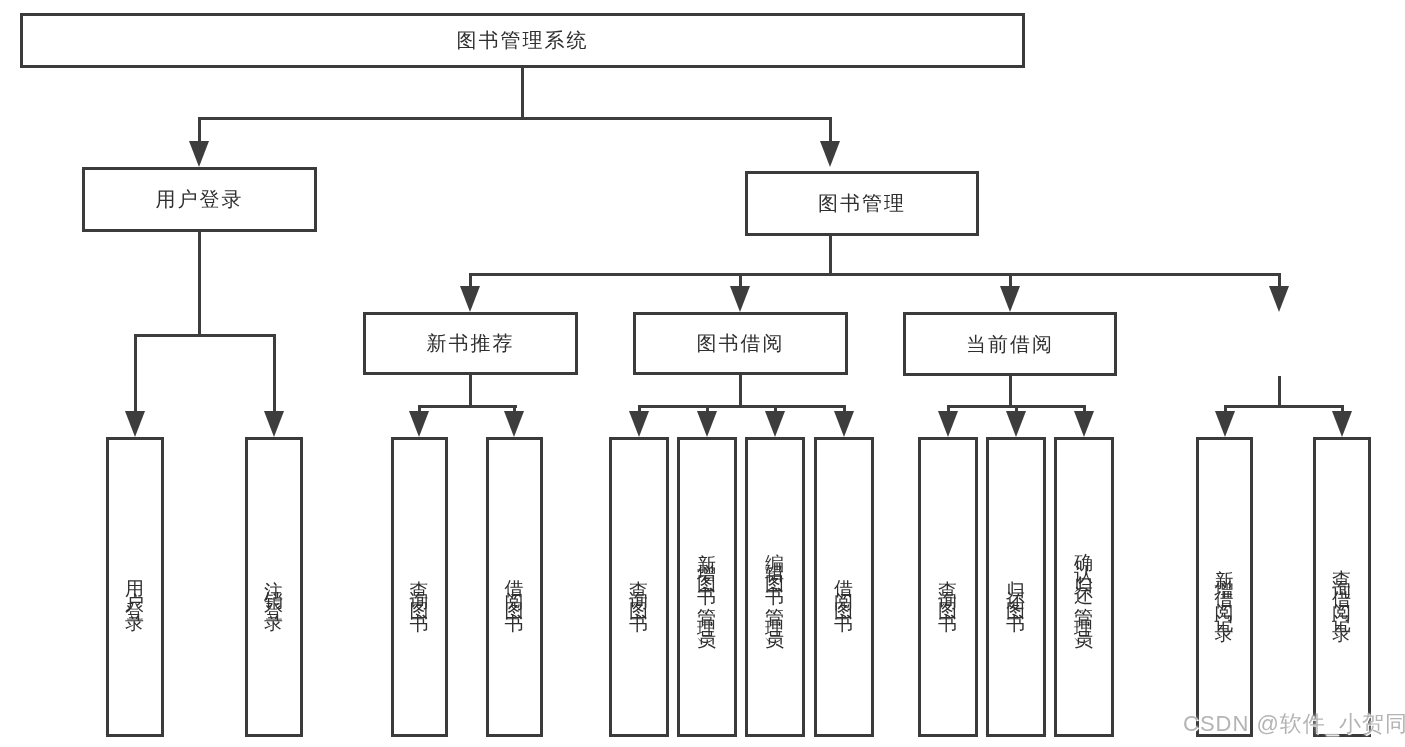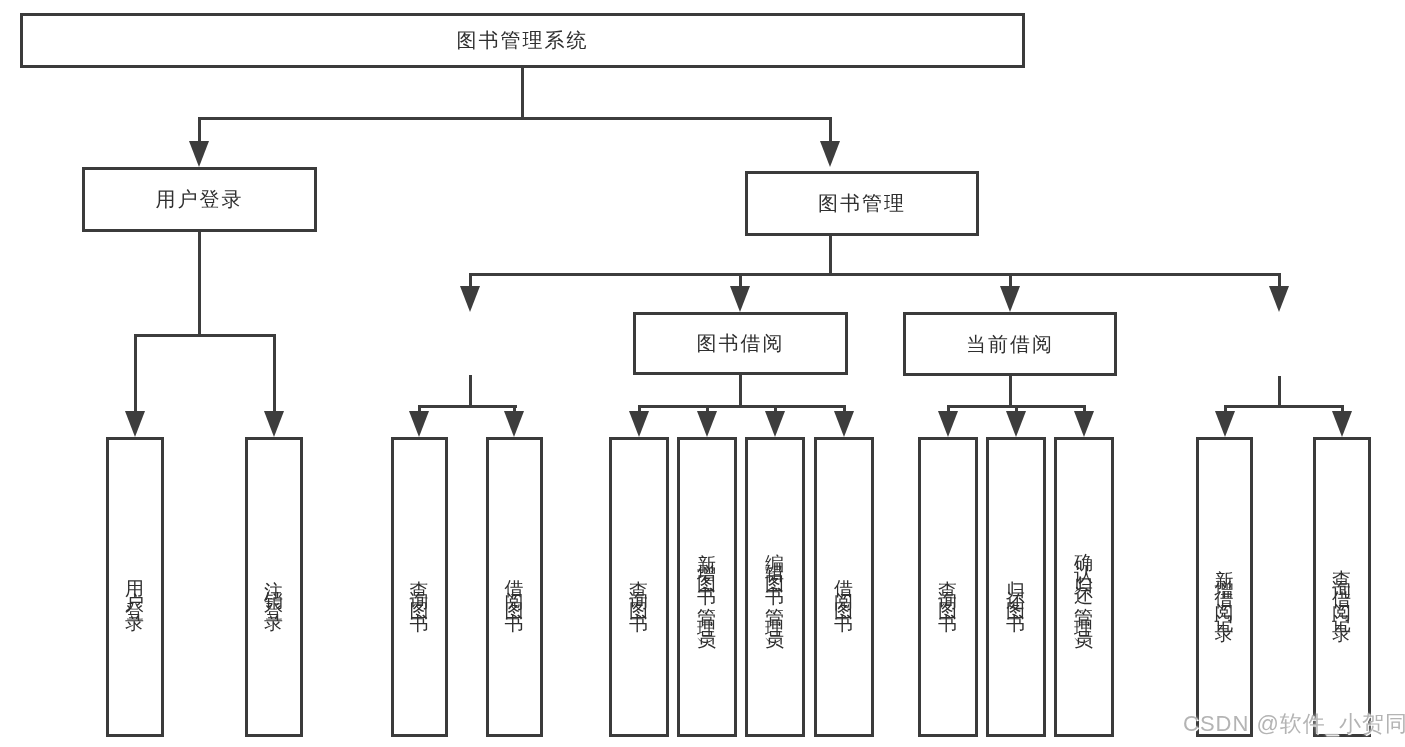--- a/index.html
+++ b/index.html
@@ -94,20 +94,23 @@
     <span>图书管理系统</span>
   </div>
 
   <div class="box" style="left:82px; top:167px; width:235px; height:65px;">
     <span>用户登录</span>
   </div>
   <div class="box" style="left:713px; top:171px; width:234px; height:65px;margin-left:32px;">
     <span>图书管理</span>
   </div>
 
+  <div class="box" style="left:363px; top:312px; width:215px; height:63px;">
+    <span>新书推荐</span>
+  </div>
   <div class="box" style="left:903px; top:312px; width:214px; height:64px;">
     <span>当前借阅</span>
   </div>
   <div class="box" style="left:633px; top:312px; width:215px; height:63px;">
     <span>图书借阅</span>
   </div>
 
   <div class="box vbox" style="left:106px; top:437px; width:58px; height:300px;">
     <span>用户登录</span>
   </div>

